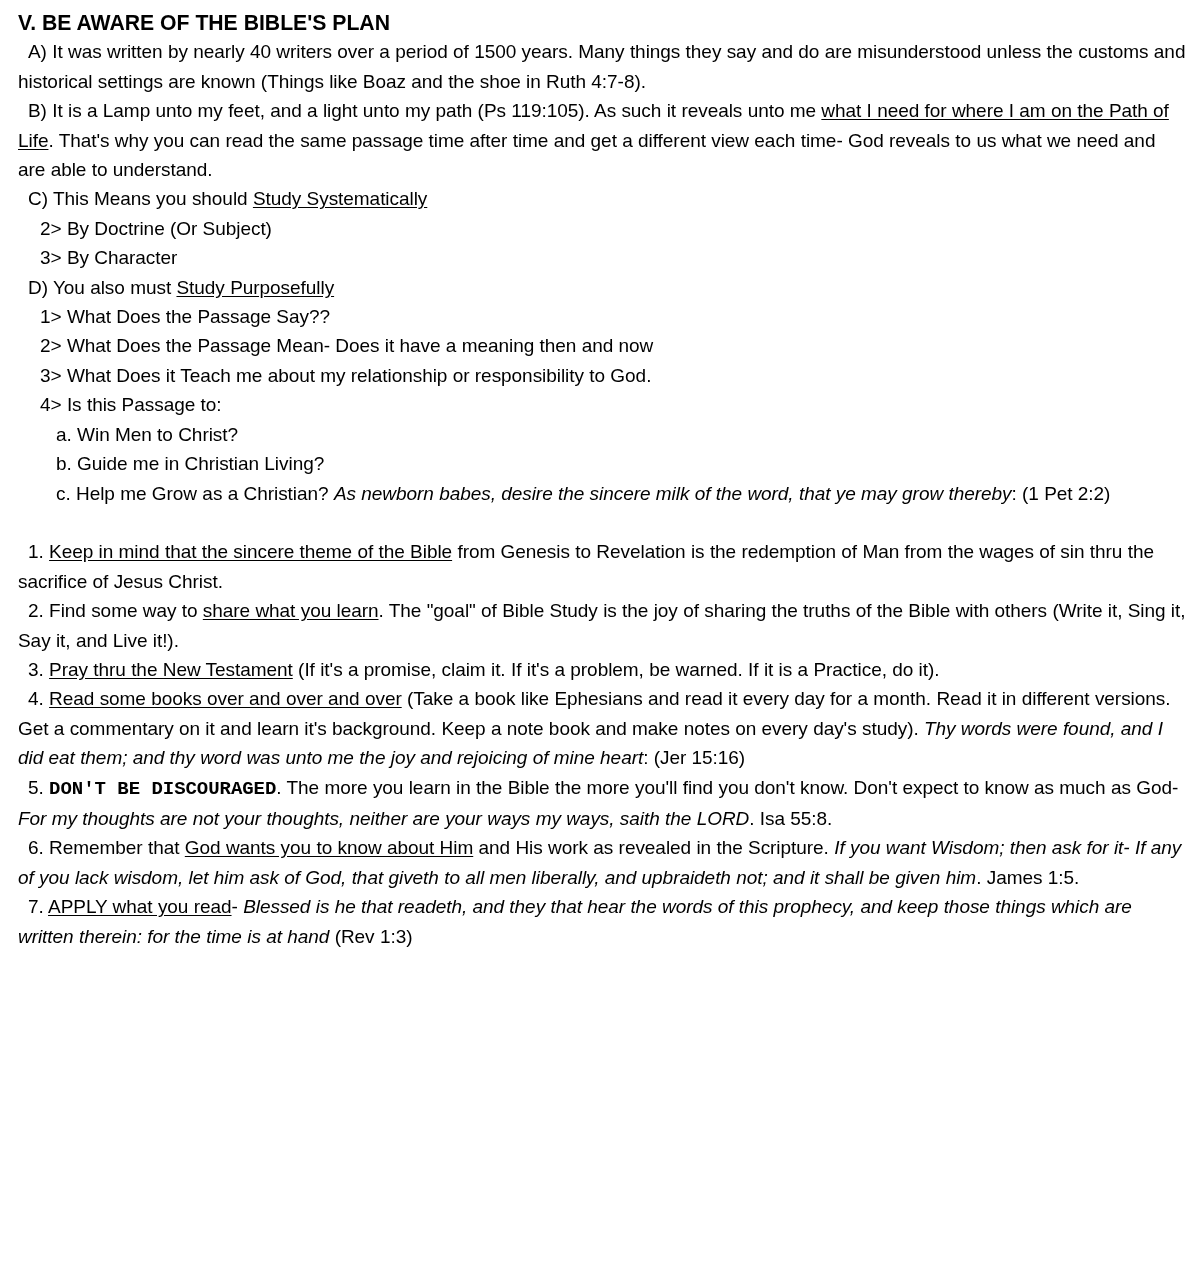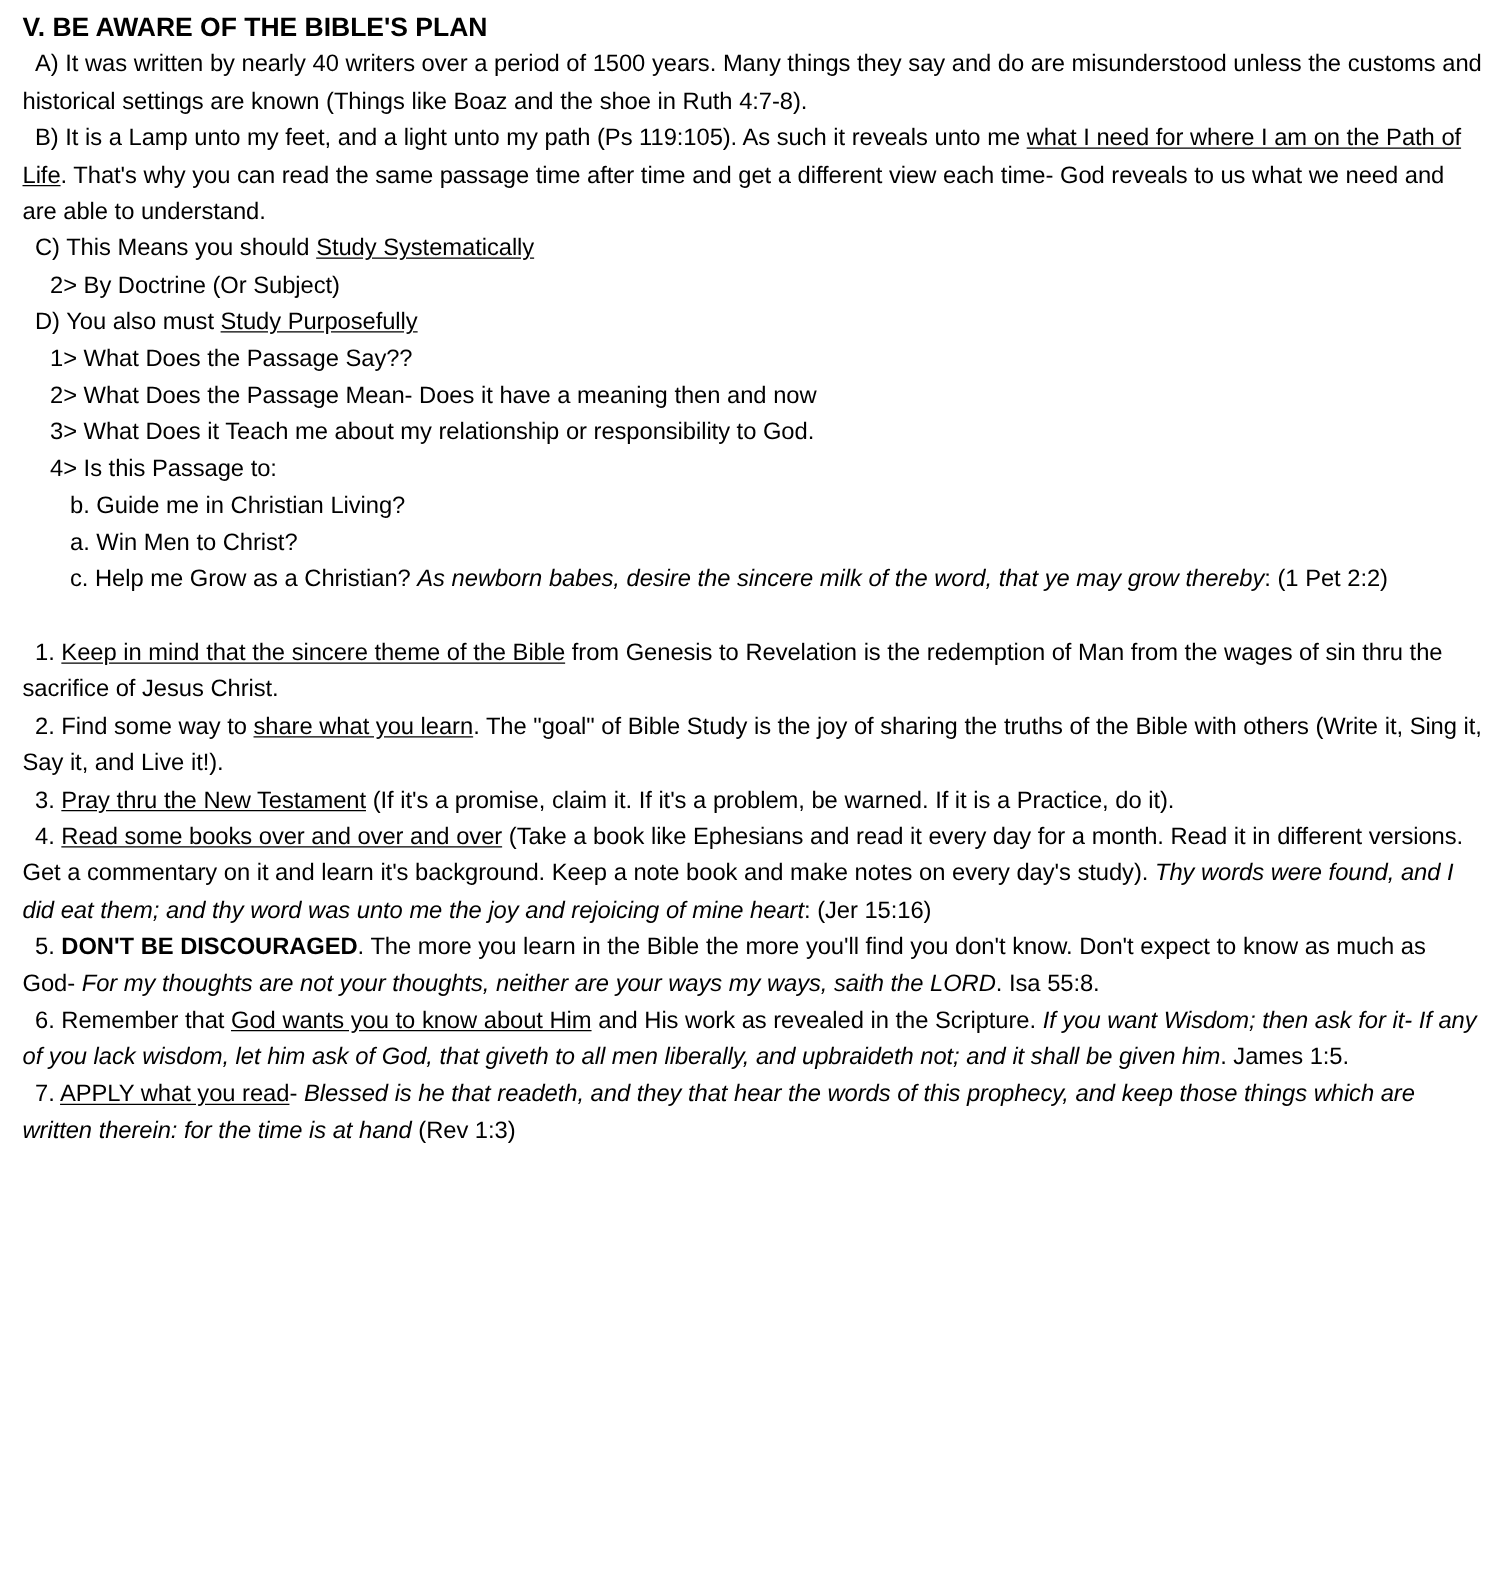--- a/index.html
+++ b/index.html
@@ -37,47 +37,48 @@
 
   .heading {
     font-weight: bold;
     font-size: 21.2px;
     line-height: 29.4px;
     margin: 0;
   }
   .heading .plain { font-weight: bold; }
   .u { text-decoration: underline; text-underline-offset: 2px; }
   .i { font-style: italic; }
-  .b { font-weight: bold; }
+  .b { font-weight: bold; font-family: Liberation Mono, monospace; }
   .spacer { height: 29.4px; line-height: 29.4px; font-size: 21.2px; }
 </style>
 </head>
 <body>
 
 <div id="doc">
 
   <p class="heading lvl-0">V. BE AWARE OF THE BIBLE'S PLAN</p>
 
   <p class="para lvl-1"><span>A) </span><span>It was written by nearly 40 writers over a period of 1500 years. Many things they say and do are misunderstood unless the customs and historical settings are known (Things like Boaz and the shoe in Ruth 4:7-8).</span></p>
 
   <p class="para lvl-1"><span>B) </span><span>It is a Lamp unto my feet, and a light unto my path (Ps 119:105). As such it reveals unto me </span><span class="u">what I need for where I am on the Path of Life</span><span>. That's why you can read the same passage time after time and get a different view each time- God reveals to us what we need and are able to understand.</span></p>
 
   <p class="para lvl-1"><span>C) </span><span>This Means you should </span><span class="u">Study Systematically</span></p>
 
   <p class="para lvl-2">2&gt; By Doctrine (Or Subject)</p>
+  <p class="para lvl-2">3&gt; By Character</p>
 
   <p class="para lvl-1"><span>D) </span><span>You also must </span><span class="u">Study Purposefully</span></p>
 
   <p class="para lvl-2">1&gt; What Does the Passage Say??</p>
   <p class="para lvl-2">2&gt; What Does the Passage Mean- Does it have a meaning then and now</p>
   <p class="para lvl-2">3&gt; What Does it Teach me about my relationship or responsibility to God.</p>
   <p class="para lvl-2">4&gt; Is this Passage to:</p>
 
+  <p class="para lvl-3">a. Win Men to Christ?</p>
   <p class="para lvl-3">b. Guide me in Christian Living?</p>
-  <p class="para lvl-3">a. Win Men to Christ?</p>
   <p class="para lvl-3"><span>c. Help me Grow as a Christian?  </span><span class="i">As newborn babes, desire the sincere milk of the word, that ye may grow thereby</span><span>: (1 Pet 2:2)</span></p>
 
   <div class="spacer">&nbsp;</div>
 
 
   <p class="para lvl-1"><span>1. </span><span class="u">Keep in mind that the sincere theme of the Bible</span><span> from Genesis to Revelation is the redemption of Man from the wages of sin thru the sacrifice of Jesus Christ.</span></p>
 
   <p class="para lvl-1"><span>2. </span><span>Find some way to </span><span class="u">share what you learn</span><span>. The "goal" of Bible Study is the joy of sharing the truths of the Bible with others (Write it, Sing it, Say it, and Live it!).</span></p>
 
   <p class="para lvl-1"><span>3. </span><span class="u">Pray thru the New Testament</span><span> (If it's a promise, claim it. If it's a problem, be warned. If it is a Practice, do it).</span></p>

